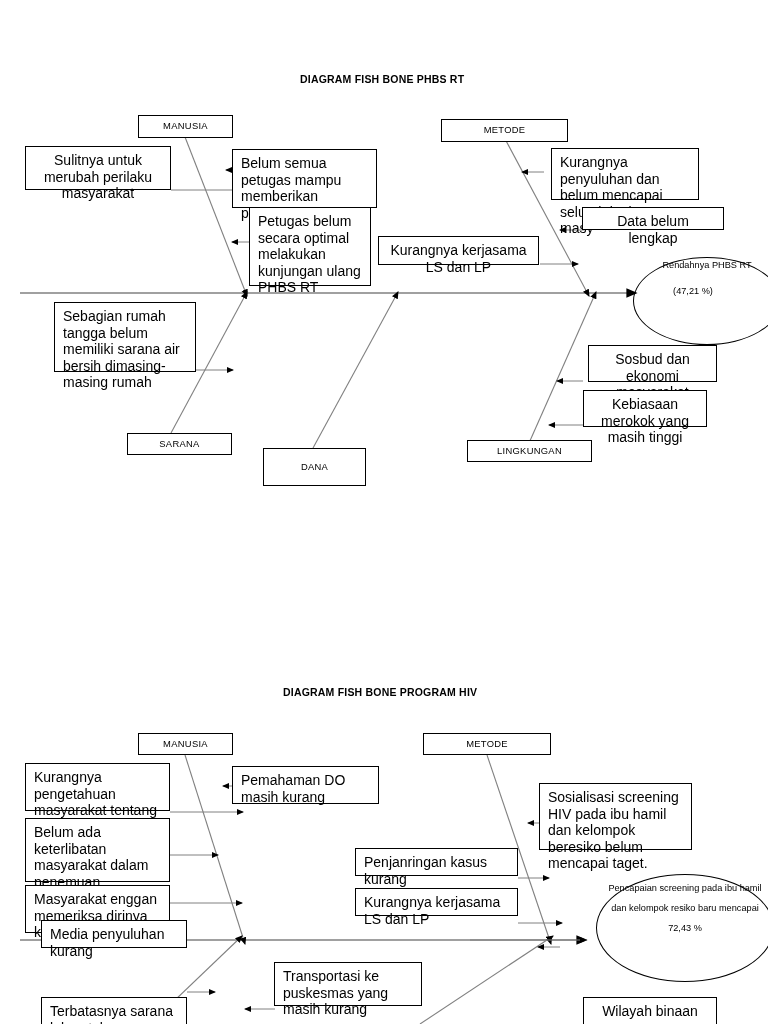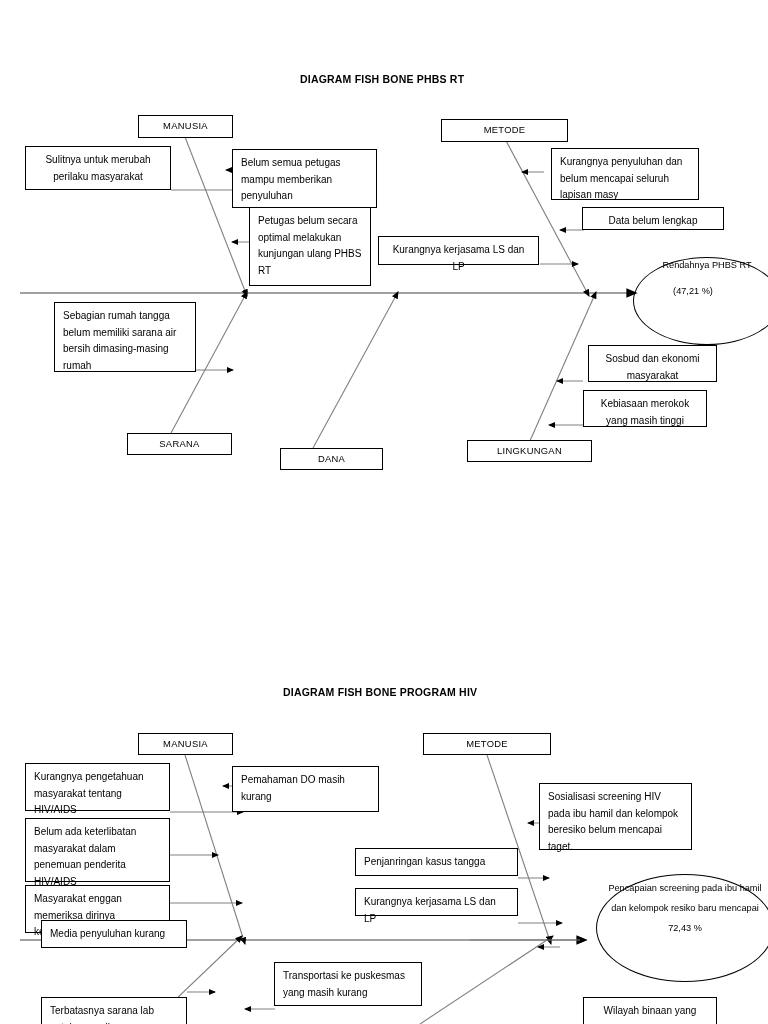--- a/index.html
+++ b/index.html
@@ -18,21 +18,21 @@
     font-size:10.5px;
     letter-spacing:0.2px;
     white-space:nowrap;
     color:#000;
   }
   .box{
     position:absolute;
     border:1.3px solid #000000;
     background:#ffffff;
     box-sizing:border-box;
-    font-size:10px;
+    font-size:14px;
     line-height:16.5px;
     color:#000;
   }
   .box.cat{
     display:flex;align-items:center;justify-content:center;
     font-size:9.4px;letter-spacing:0.3px;
   }
   .box.cause{
     padding:5px 8px 4px 8px;
   }
@@ -134,43 +134,43 @@
   <div class="box cause ctr" style="left:378px;top:236px;width:161px;height:29px;">Kurangnya kerjasama LS dan LP</div>
 
   <div class="box cause" style="left:54px;top:302px;width:142px;height:70px;">Sebagian rumah tangga belum memiliki sarana air bersih dimasing-masing rumah</div>
 
   <div class="box cause ctr" style="left:588px;top:345px;width:129px;height:37px;">Sosbud dan ekonomi masyarakat</div>
 
   <div class="box cause ctr" style="left:583px;top:390px;width:124px;height:37px;">Kebiasaan merokok yang masih tinggi</div>
 
   <div class="box cat" style="left:119px;top:433px;width:105px;height:22px;margin-left:8px;">SARANA</div>
 
-  <div class="box cat" style="left:280px;top:448px;width:103px;height:22px;">DANA</div>
+  <div class="box cat" style="left:263px;top:448px;width:103px;height:38px;">DANA</div>
 
   <div class="box cat" style="left:467px;top:440px;width:125px;height:22px;text-align:center;">LINGKUNGAN</div>
 
   <div class="ellipse" style="left:633px;top:257px;width:148px;height:88px;"></div>
   <div class="elabel" style="left:633px;top:258px;width:148px;">Rendahnya PHBS RT</div>
   <div class="elabel" style="left:633px;top:284px;width:120px;">(47,21 %)</div>
 
   <div class="title" style="left:283px;top:686px;">DIAGRAM FISH BONE  PROGRAM HIV</div>
 
   <div class="box cat" style="left:138px;top:733px;width:95px;height:22px;">MANUSIA</div>
 
   <div class="box cat" style="left:423px;top:733px;width:128px;height:22px;">METODE</div>
 
   <div class="box cause" style="left:25px;top:763px;width:145px;height:48px;">Kurangnya pengetahuan masyarakat tentang HIV/AIDS</div>
 
   <div class="box cause" style="left:25px;top:818px;width:145px;height:64px;">Belum ada keterlibatan masyarakat dalam penemuan penderita HIV/AIDS</div>
 
   <div class="box cause" style="left:25px;top:885px;width:145px;height:48px;">Masyarakat enggan memeriksa dirinya kepuskesmas</div>
 
-  <div class="box cause" style="left:232px;top:766px;width:147px;height:46px;">Pemahaman DO masih kurang</div>
+  <div class="box cause" style="left:232px;top:766px;width:147px;height:38px;">Pemahaman DO masih kurang</div>
 
-  <div class="box cause" style="left:355px;top:848px;width:163px;height:28px;">Penjanringan kasus tangga</div>
+  <div class="box cause" style="left:355px;top:848px;width:163px;height:28px;">Penjanringan kasus kurang</div>
 
   <div class="box cause" style="left:355px;top:888px;width:163px;height:28px;">Kurangnya kerjasama LS dan LP</div>
 
   <div class="box cause" style="left:539px;top:783px;width:153px;height:67px;">Sosialisasi screening HIV pada ibu hamil  dan kelompok beresiko belum mencapai taget.</div>
 
   <div class="box cause" style="left:41px;top:920px;width:146px;height:28px;">Media penyuluhan kurang</div>
 
   <div class="box cause clip" style="left:41px;top:997px;width:146px;height:38px;">Terbatasnya sarana lab untuk pe­meriksaan</div>
 
   <div class="box cause" style="left:274px;top:962px;width:148px;height:44px;">Transportasi ke puskesmas yang masih kurang</div>

